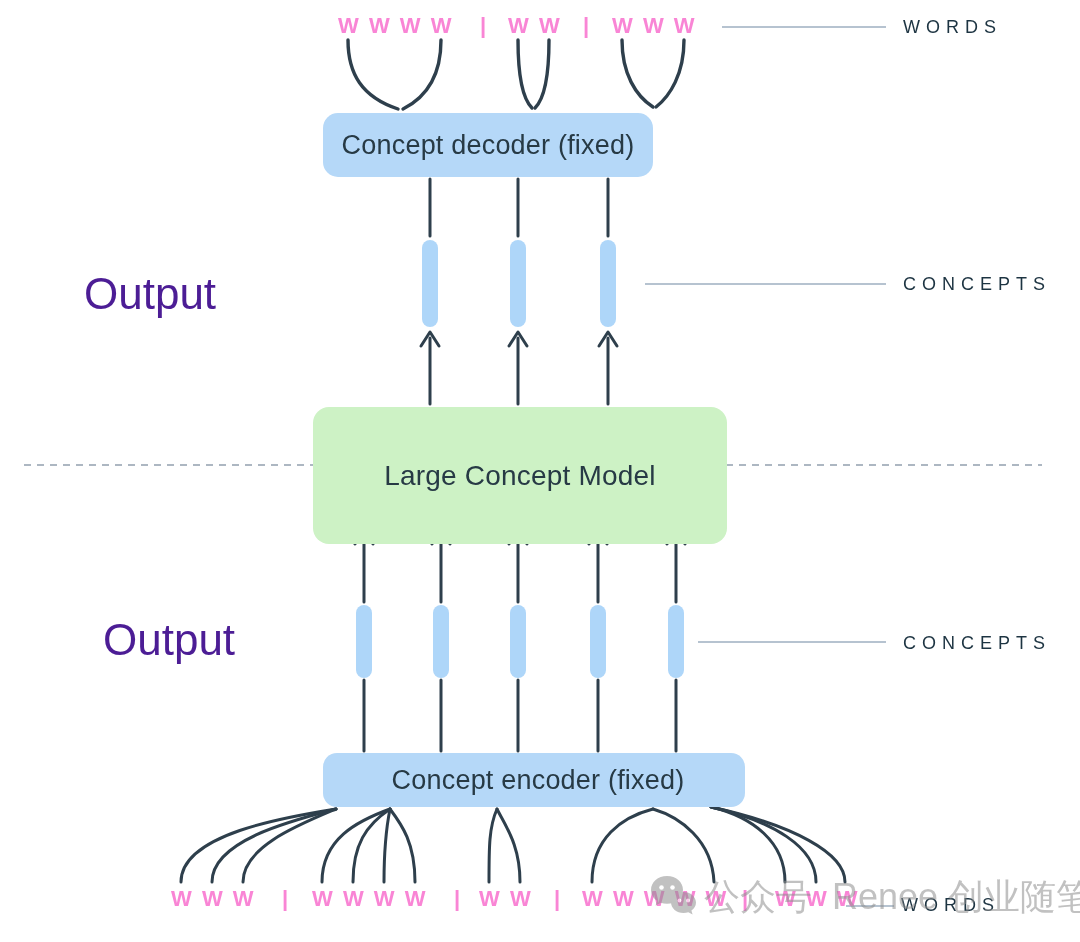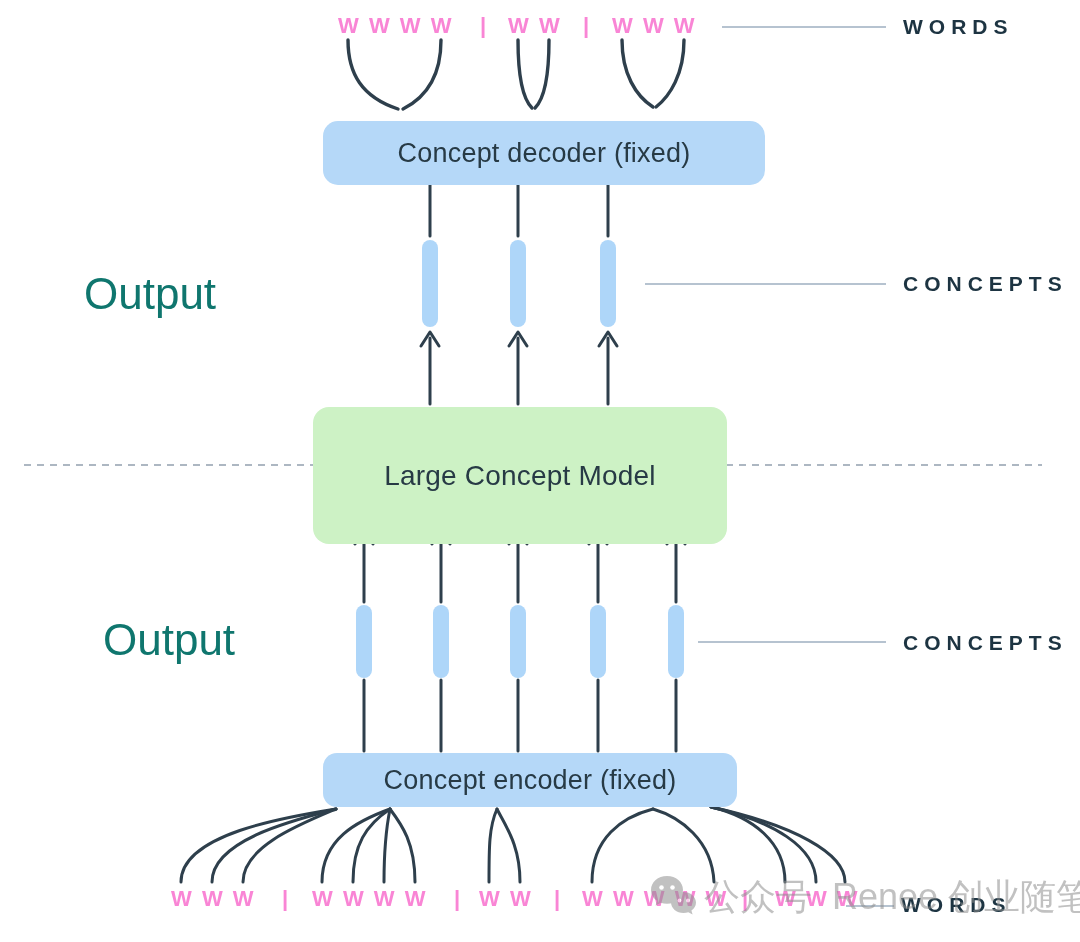--- a/index.html
+++ b/index.html
@@ -14,25 +14,25 @@
   }
   .box.blue{background:#b5d8f8;border-radius:15px;}
   .box.green{background:#cdf2c5;border-radius:16px;}
   .bar{position:absolute;width:16px;background:#aed6f9;border-radius:8px;}
   .words-row{position:absolute;height:26px;}
   .wgroup,.wsep{
     position:absolute;top:0;color:#f985d5;font-weight:bold;font-size:22px;
     word-spacing:4px;white-space:pre;line-height:26px;
   }
   .side-label{
-    position:absolute;color:#1d3442;font-weight:bold;font-size:21px;
+    position:absolute;color:#1d3442;font-weight:normal;font-size:18px;
     letter-spacing:6px;line-height:24px;white-space:nowrap;
   }
   .big-label{
-    position:absolute;color:#0f766e;font-size:44px;font-weight:500;
+    position:absolute;color:#4c1d95;font-size:44px;font-weight:500;
     line-height:48px;white-space:nowrap;
   }
   #watermark{
     position:absolute;left:646px;top:869px;display:flex;align-items:center;
     opacity:0.55;pointer-events:none;
   }
   #watermark .wm-text{
     color:#8f8f8f;font-size:36px;line-height:56px;white-space:pre;margin-left:4px;
   }
 </style>
@@ -115,21 +115,21 @@
 
   <div class="words-row" style="left:0;top:13px;width:1080px;">
     <span class="wgroup" style="left:338px;">W W W W</span>
     <span class="wsep" style="left:480px;">|</span>
     <span class="wgroup" style="left:508px;">W W</span>
     <span class="wsep" style="left:583px;">|</span>
     <span class="wgroup" style="left:612px;">W W W</span>
   </div>
   <div class="side-label" style="left:903px;top:15px;">WORDS</div>
 
-  <div class="box blue" style="left:323px;top:121px;width:442px;height:64px;">
+  <div class="box blue" style="left:323px;top:113px;width:330px;height:64px;">
     <span>Concept decoder (fixed)</span>
   </div>
 
   <div class="bar" style="left:422px;top:240px;height:87px;"></div>
   <div class="bar" style="left:510px;top:240px;height:87px;"></div>
   <div class="bar" style="left:600px;top:240px;height:87px;"></div>
   <div class="side-label" style="left:903px;top:272px;">CONCEPTS</div>
 
   <div class="big-label" style="left:84px;top:270px;">Output</div>
   <div class="big-label" style="left:103px;top:616px;">Output</div>
@@ -138,21 +138,21 @@
     <span>Large Concept Model</span>
   </div>
 
   <div class="bar" style="left:356px;top:605px;height:73px;"></div>
   <div class="bar" style="left:433px;top:605px;height:73px;"></div>
   <div class="bar" style="left:510px;top:605px;height:73px;"></div>
   <div class="bar" style="left:590px;top:605px;height:73px;"></div>
   <div class="bar" style="left:668px;top:605px;height:73px;"></div>
   <div class="side-label" style="left:903px;top:631px;">CONCEPTS</div>
 
-  <div class="box blue" style="left:323px;top:753px;width:414px;height:54px;border-radius:14px;">
+  <div class="box blue" style="left:323px;top:753px;width:414px;height:54px;border-radius:14px;padding-left:8px;">
     <span>Concept encoder (fixed)</span>
   </div>
 
   <div class="words-row" style="left:0;top:886px;width:1080px;">
     <span class="wgroup" style="left:171px;">W W W</span>
     <span class="wsep" style="left:282px;">|</span>
     <span class="wgroup" style="left:312px;">W W W W</span>
     <span class="wsep" style="left:454px;">|</span>
     <span class="wgroup" style="left:479px;">W W</span>
     <span class="wsep" style="left:554px;">|</span>

